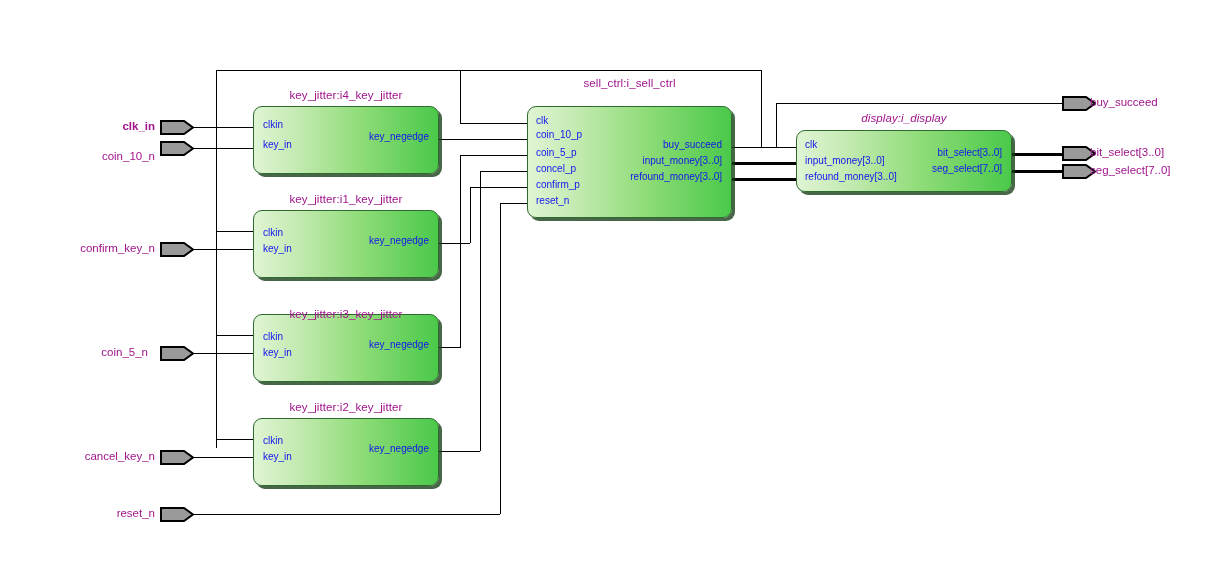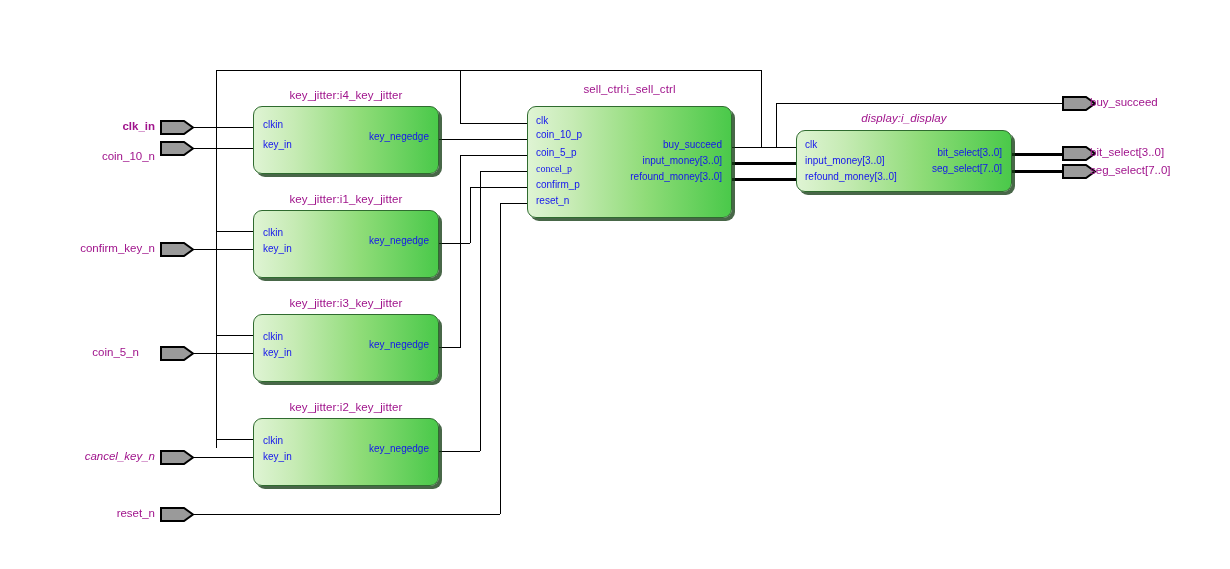--- a/index.html
+++ b/index.html
@@ -97,37 +97,37 @@
   <div class="port in" style="left:263px;top:139px;">key_in</div>
   <div class="port out" style="left:299px;top:131px;width:130px;">key_negedge</div>
 
   <div class="blk" style="left:253px;top:210px;width:186px;height:68px;"></div>
   <div class="blk-title" style="left:253px;top:193px;width:186px;">key_jitter:i1_key_jitter</div>
   <div class="port in" style="left:263px;top:227px;">clkin</div>
   <div class="port in" style="left:263px;top:243px;">key_in</div>
   <div class="port out" style="left:299px;top:235px;width:130px;">key_negedge</div>
 
   <div class="blk" style="left:253px;top:314px;width:186px;height:68px;"></div>
-  <div class="blk-title" style="left:253px;top:297px;width:186px;">key_jitter:i3_key_jitter</div>
+  <div class="blk-title" style="left:253px;top:308px;width:186px;">key_jitter:i3_key_jitter</div>
   <div class="port in" style="left:263px;top:331px;">clkin</div>
   <div class="port in" style="left:263px;top:347px;">key_in</div>
   <div class="port out" style="left:299px;top:339px;width:130px;">key_negedge</div>
 
   <div class="blk" style="left:253px;top:418px;width:186px;height:68px;"></div>
   <div class="blk-title" style="left:253px;top:401px;width:186px;">key_jitter:i2_key_jitter</div>
   <div class="port in" style="left:263px;top:435px;">clkin</div>
   <div class="port in" style="left:263px;top:451px;">key_in</div>
   <div class="port out" style="left:299px;top:443px;width:130px;">key_negedge</div>
 
   <div class="blk" style="left:527px;top:106px;width:205px;height:112px;"></div>
-  <div class="blk-title" style="left:527px;top:83px;width:205px;">sell_ctrl:i_sell_ctrl</div>
+  <div class="blk-title" style="left:527px;top:77px;width:205px;">sell_ctrl:i_sell_ctrl</div>
   <div class="port in" style="left:536px;top:115px;">clk</div>
   <div class="port in" style="left:536px;top:129px;">coin_10_p</div>
   <div class="port in" style="left:536px;top:147px;">coin_5_p</div>
-  <div class="port in" style="left:536px;top:163px;font-family:Liberation Serif, serif;">concel_p</div>
+  <div class="port in" style="left:536px;top:163px;">concel_p</div>
   <div class="port in" style="left:536px;top:179px;">confirm_p</div>
   <div class="port in" style="left:536px;top:195px;">reset_n</div>
   <div class="port out" style="left:592px;top:139px;width:130px;">buy_succeed</div>
   <div class="port out" style="left:592px;top:155px;width:130px;">input_money[3..0]</div>
   <div class="port out" style="left:592px;top:171px;width:130px;">refound_money[3..0]</div>
 
   <div class="blk" style="left:796px;top:130px;width:216px;height:62px;"></div>
   <div class="blk-title" style="left:796px;top:112px;width:216px;font-style:italic;">display:i_display</div>
   <div class="port in" style="left:805px;top:139px;">clk</div>
   <div class="port in" style="left:805px;top:155px;">input_money[3..0]</div>
@@ -149,28 +149,28 @@
       </svg>
   </div>
 
   <div class="pinlabel r" style="left:20px;top:242px;width:135px;">confirm_key_n</div>
   <div class="pin" style="left:160px;top:242px;">
     <svg width="34" height="15" viewBox="0 0 34 15">
         <path d="M1,1 L24,1 L33,7.5 L24,14 L1,14 Z" fill="#9a9a9a" stroke="#000" stroke-width="2"></path>
       </svg>
   </div>
 
-  <div class="pinlabel r" style="left:4px;top:346px;width:135px;">coin_5_n</div>
+  <div class="pinlabel r" style="left:13px;top:346px;width:135px;">coin_5_n</div>
   <div class="pin" style="left:160px;top:346px;">
     <svg width="34" height="15" viewBox="0 0 34 15">
         <path d="M1,1 L24,1 L33,7.5 L24,14 L1,14 Z" fill="#9a9a9a" stroke="#000" stroke-width="2"></path>
       </svg>
   </div>
 
-  <div class="pinlabel r" style="left:20px;top:450px;width:135px;font-style:italic;">cancel_key_n</div>
+  <div class="pinlabel r" style="left:20px;top:450px;width:135px;">cancel_key_n</div>
   <div class="pin" style="left:160px;top:450px;">
     <svg width="34" height="15" viewBox="0 0 34 15">
         <path d="M1,1 L24,1 L33,7.5 L24,14 L1,14 Z" fill="#9a9a9a" stroke="#000" stroke-width="2"></path>
       </svg>
   </div>
 
   <div class="pinlabel r" style="left:20px;top:507px;width:135px;">reset_n</div>
   <div class="pin" style="left:160px;top:507px;">
     <svg width="34" height="15" viewBox="0 0 34 15">
         <path d="M1,1 L24,1 L33,7.5 L24,14 L1,14 Z" fill="#9a9a9a" stroke="#000" stroke-width="2"></path>

